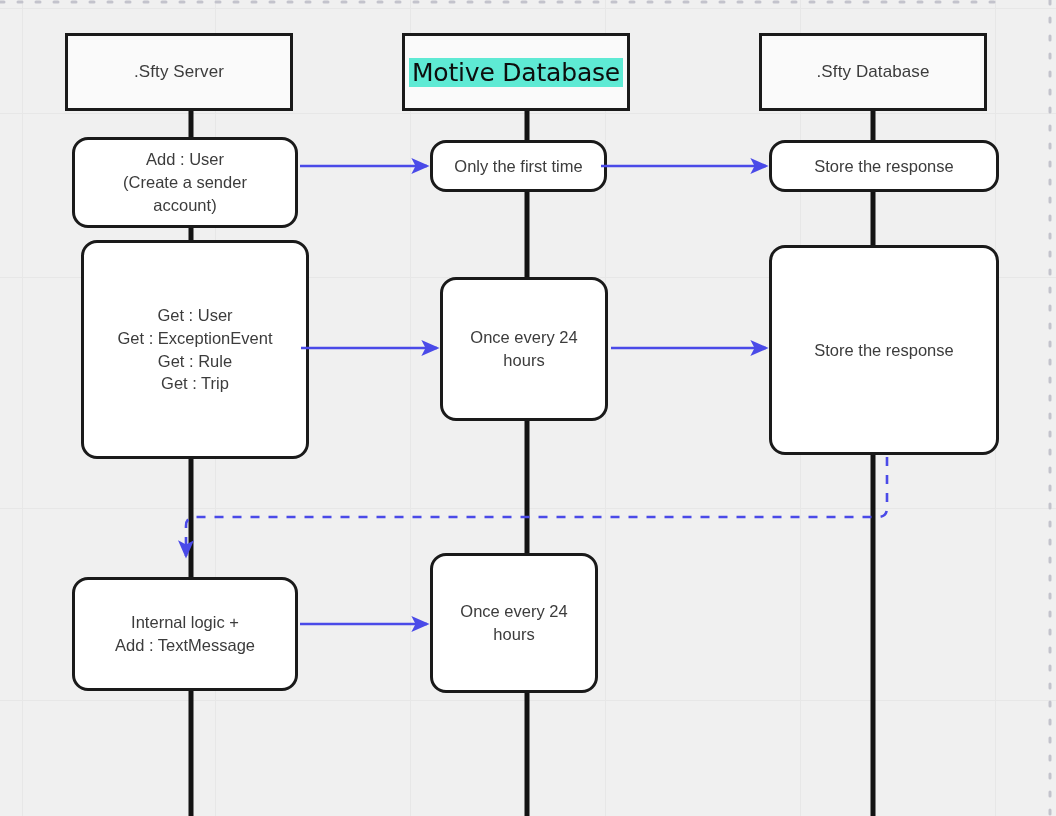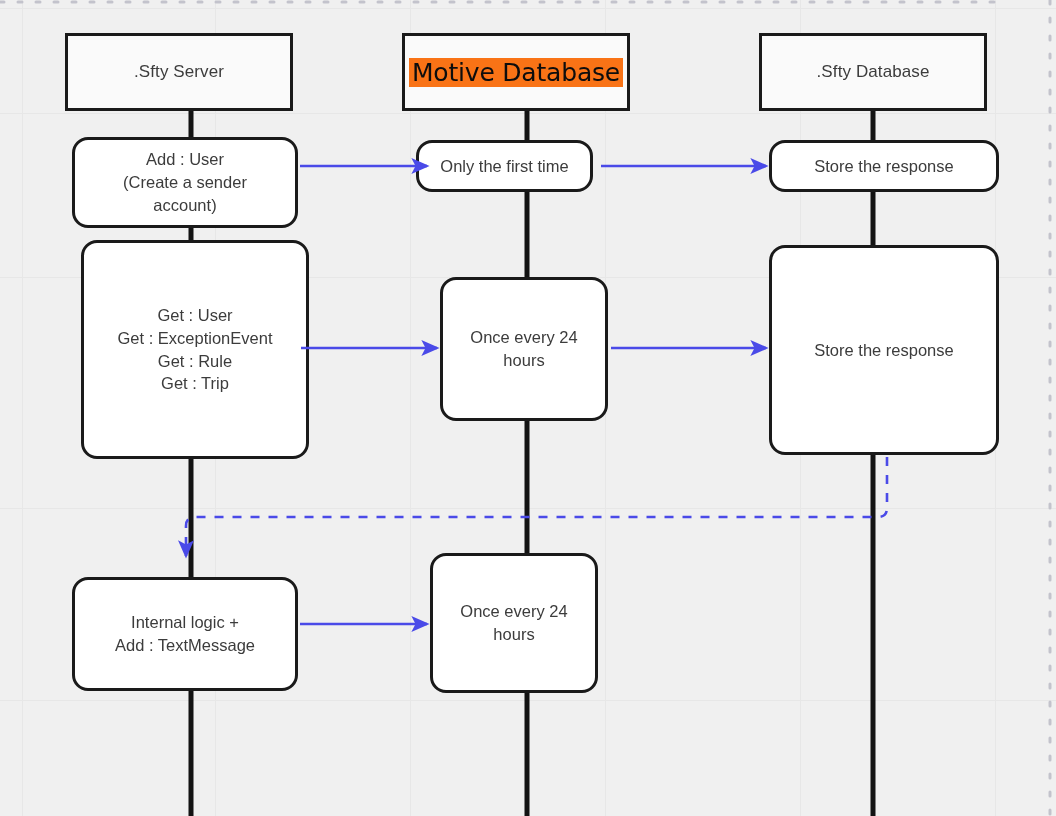--- a/index.html
+++ b/index.html
@@ -39,21 +39,21 @@
   }
   .node .txt{display:block;white-space:pre-line;padding:0 2px;}
 
   
   .node.header.alt-font{ }
   .node.header.alt-font .txt{
     font-family:"DejaVu Sans",sans-serif;
     font-size:25px;
     color:#0d0d0d;
     letter-spacing:-.2px;
-    background:#f97316;
+    background:#5eead4;
     padding:0 3px;
   }
 
   
   .node.overflow .txt{white-space:nowrap;}
 </style>
 </head>
 <body>
 
 <div id="canvas">
@@ -99,21 +99,21 @@
   <div class="node header" style="left:759px;top:33px;width:228px;height:78px;">
     <span class="txt">.Sfty Database</span>
   </div>
 
   <div class="node rounded" style="left:72px;top:137px;width:226px;height:91px;">
     <span class="txt">Add : User
 (Create a sender
 account)</span>
   </div>
 
-  <div class="node rounded overflow" style="left:416px;top:140px;width:177px;height:52px;">
+  <div class="node rounded overflow" style="left:430px;top:140px;width:177px;height:52px;">
     <span class="txt">Only the first time</span>
   </div>
 
   <div class="node rounded" style="left:769px;top:140px;width:230px;height:52px;">
     <span class="txt">Store the response</span>
   </div>
 
   <div class="node rounded" style="left:81px;top:240px;width:228px;height:219px;">
     <span class="txt">Get : User
 Get : ExceptionEvent

